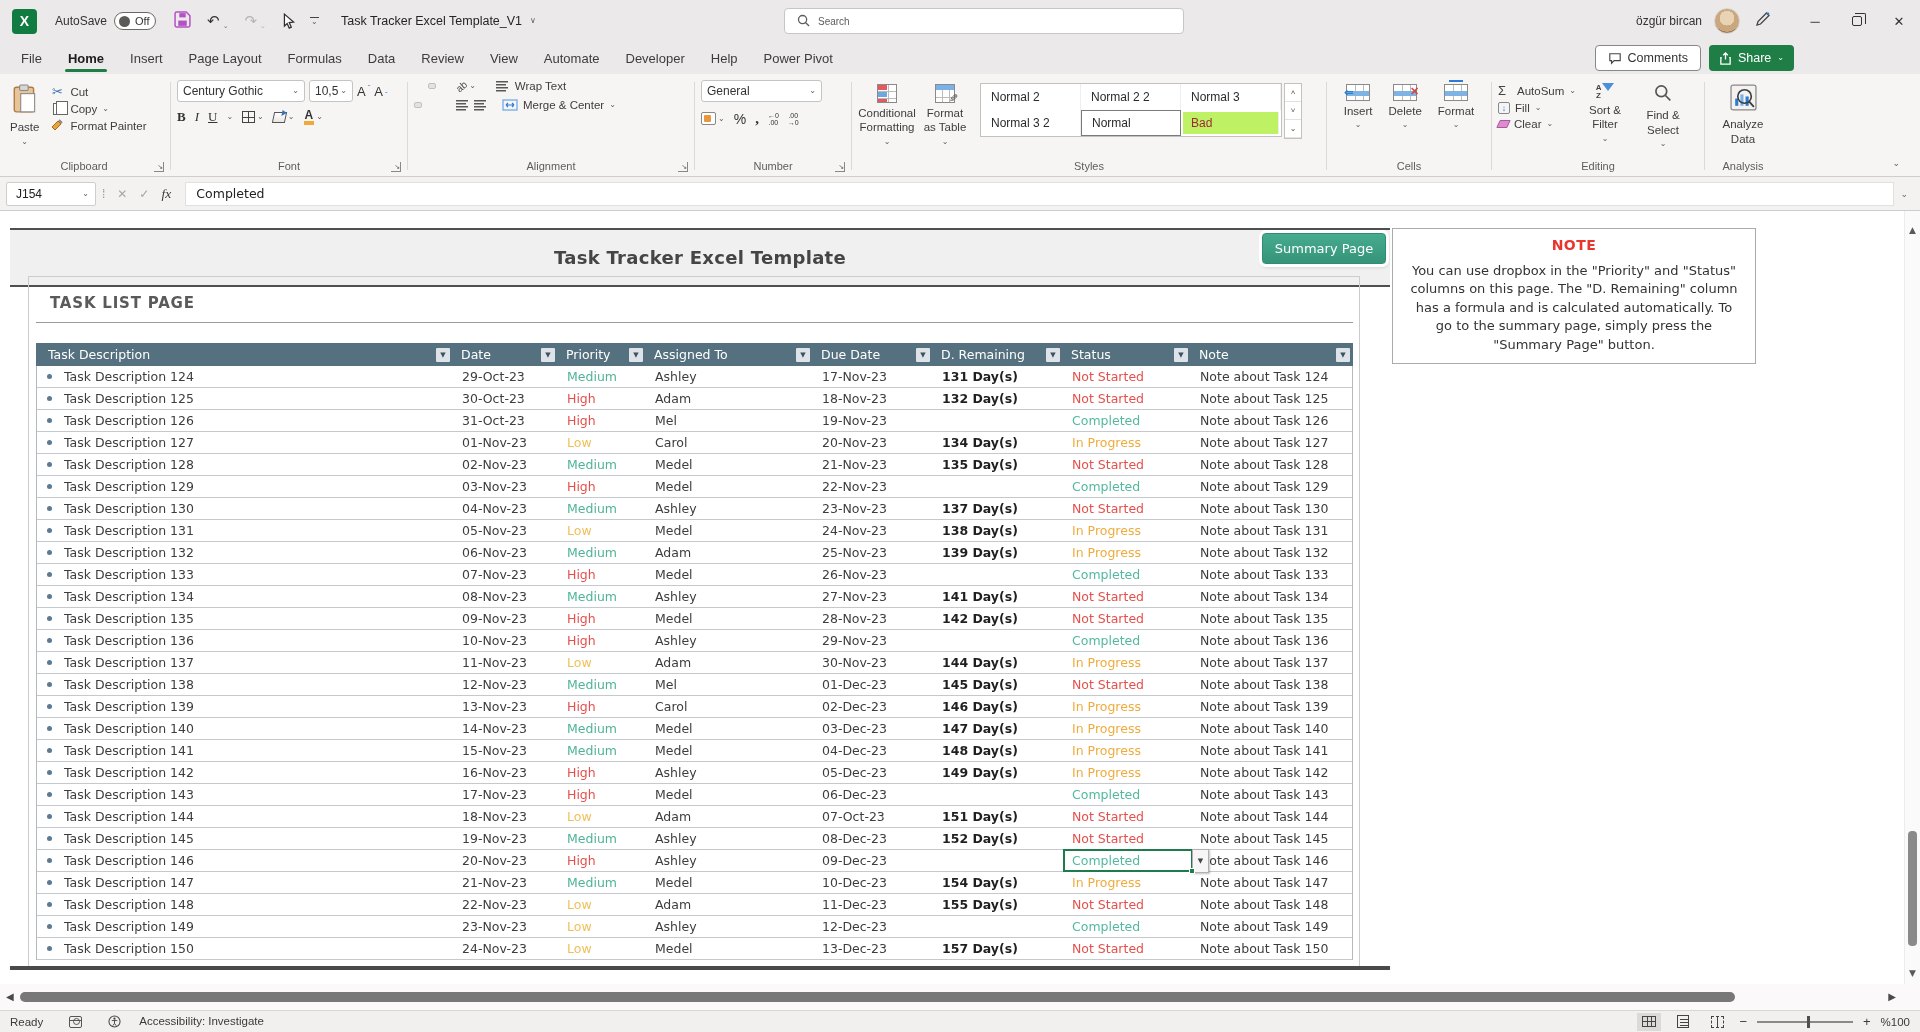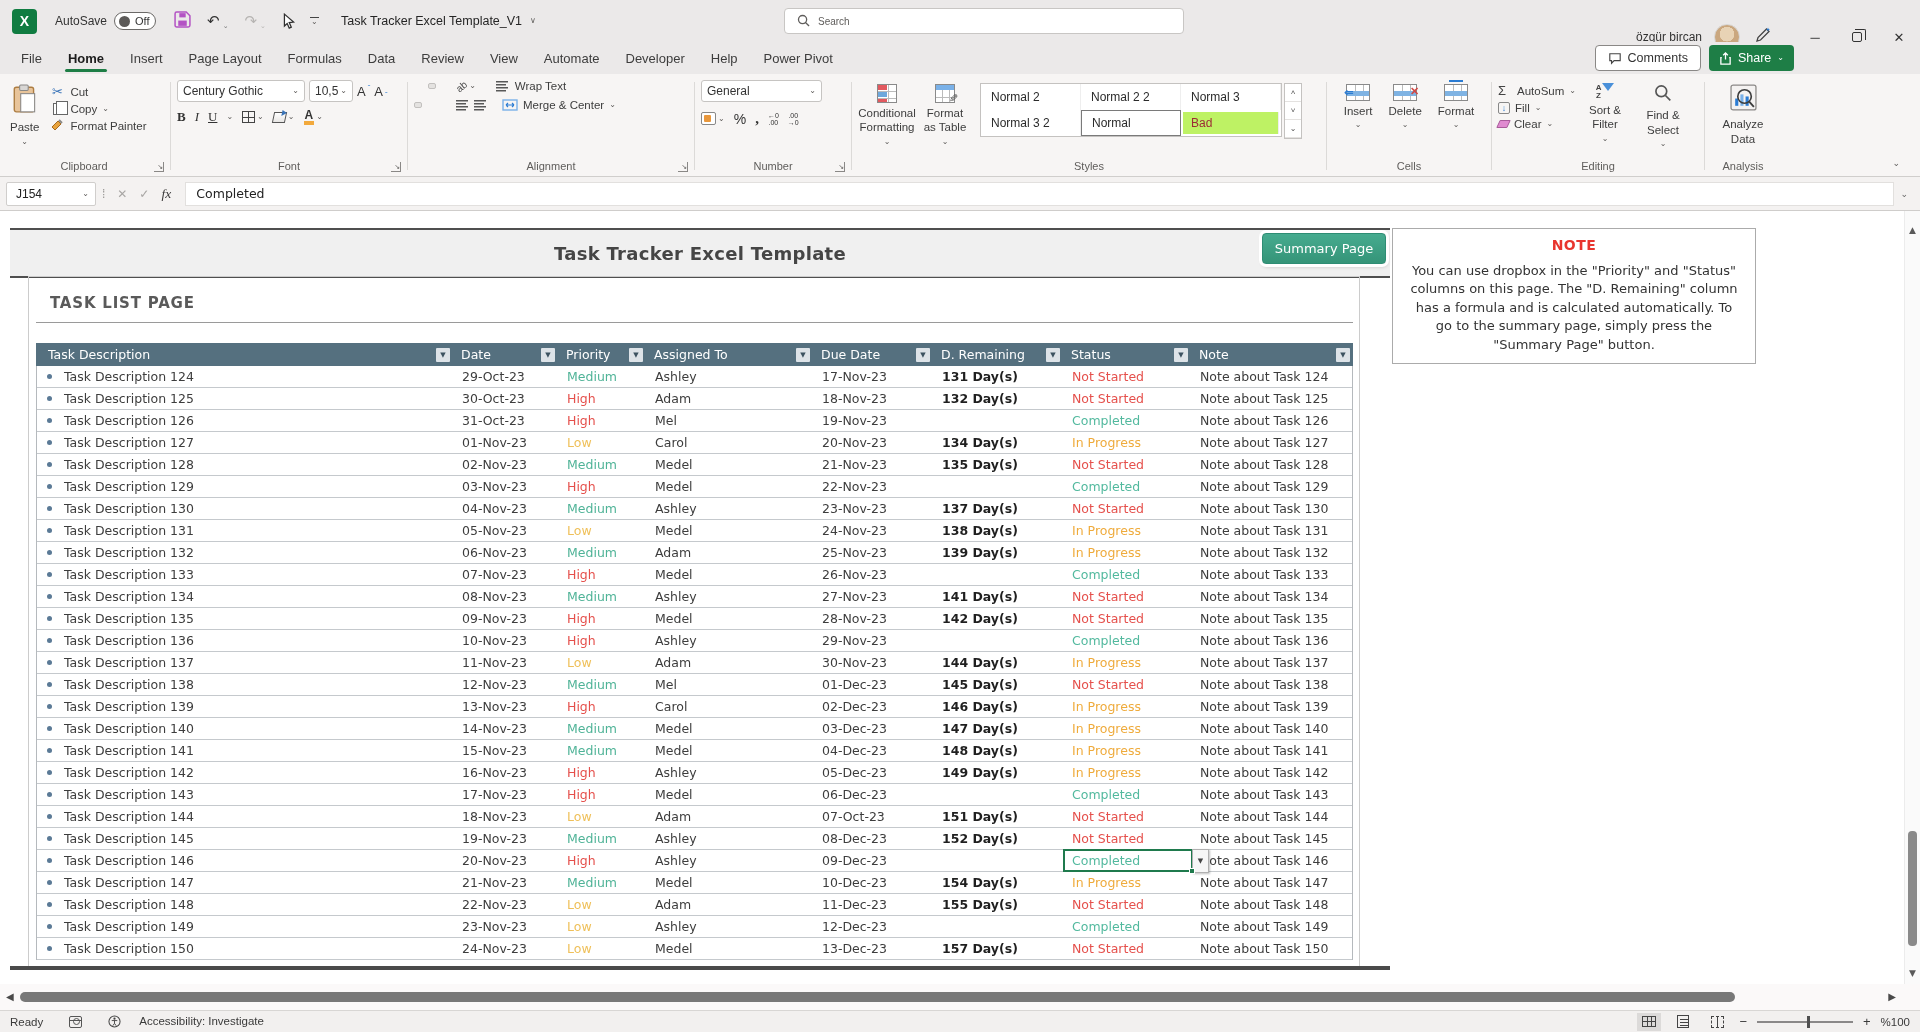--- a/index.html
+++ b/index.html
@@ -17,21 +17,21 @@
   .toggle span{font-size:11px;color:#333;}
   .qatbtn{margin-left:16px;display:flex;align-items:flex-end;gap:2px;color:#333;font-size:15px;cursor:default;}
   .undo-chev{font-size:7px;color:#777;margin-left:1px;}
   .dis{color:#b6b4b2;}
   .saveic{margin-left:18px;}
   .qat-more{margin-left:14px;display:flex;flex-direction:column;align-items:center;line-height:4px;}
   .qat-more .bar{width:9px;border-top:1.6px solid #444;}
   .doc-title{margin-left:22px;font-size:12.5px;color:#252525;display:flex;gap:8px;align-items:center;}
   .search{position:absolute;left:760px;top:8px;width:400px;height:26px;background:#fff;border:1px solid #c8c6c4;
     border-radius:4px;display:flex;align-items:center;padding-left:12px;gap:8px;font-size:10px;color:#5f5d5b;margin-left:24px;}
-  .tb-right{position:absolute;right:0;top:16px;height:42px;display:flex;align-items:center;}
+  .tb-right{position:absolute;right:0;top:0;height:42px;display:flex;align-items:center;}
   .user-name{font-size:12px;color:#333;margin-right:12px;}
   .avatar{width:26px;height:26px;border-radius:50%;background:radial-gradient(circle at 50% 38%,#e8d3b5 0 38%,#caa77f 39% 70%,#9f7f56 71%);border:1px solid #d8d6d4;margin-right:14px;}
   .penbox{margin-right:22px;position:relative;}
   .winbtn{width:42px;height:42px;display:flex;align-items:center;justify-content:center;color:#333;font-size:13px;}
   .win-restore{width:10px;height:10px;border:1.2px solid #333;border-radius:2px;position:relative;}
   .win-restore::before{content:'';position:absolute;top:-4px;left:2px;width:10px;height:10px;border-top:1.2px solid #333;border-right:1.2px solid #333;border-radius:0 2px 0 0;}
   
   .tabsrow{height:32px;background:#ebe9e9;display:flex;align-items:flex-end;position:relative;}
   .tabs{display:flex;margin-left:8px;}
   .tab{padding:6px 13px 8px;font-size:13px;color:#3d3d3d;position:relative;cursor:default;}
@@ -123,21 +123,21 @@
   .namebox{width:90px;height:24px;background:#fff;border:1px solid #d0cecc;border-radius:2px;display:flex;align-items:center;
     justify-content:space-between;padding:0 6px 0 9px;font-size:12px;color:#222;}
   .fdots{color:#9a9896;margin:0 6px;font-size:12px;}
   .fbtn{width:22px;text-align:center;color:#a8a6a4;font-size:12px;}
   .fx{font-family:"Liberation Serif",serif;font-style:italic;color:#3d3d3d;font-size:13.5px;}
   .ffield{flex:1;height:24px;background:#fff;border:1px solid #e2e0de;margin-left:8px;display:flex;align-items:center;
     padding-left:10px;font-size:12.5px;color:#222;font-family:"DejaVu Sans",sans-serif;}
   .fchev{margin:0 6px;color:#666;font-size:9px;}
   
   .sheet{height:773px;background:#fff;position:relative;font-family:"DejaVu Sans",sans-serif;}
-  .band{position:absolute;left:10px;top:17px;width:1380px;height:50px;background:#f0f0f0;
+  .band{position:absolute;left:10px;top:17px;width:1380px;height:59px;background:#f0f0f0;
     border-top:2px solid #4f4f4f;border-bottom:2px solid #4f4f4f;display:flex;align-items:center;justify-content:center;}
   .band-title{font-size:18px;font-weight:bold;color:#454545;letter-spacing:.3px;}
   .summary-btn{position:absolute;left:1262px;top:22px;width:124px;height:31px;border-radius:4px;
     background:linear-gradient(#46ab8f,#359478);border:1px solid #2e8d74;box-shadow:0 0 0 3px #fff,1px 2px 4px rgba(0,0,0,.3);
     color:#fff;font-size:13px;display:flex;align-items:center;justify-content:center;}
   .frame{position:absolute;left:28px;top:65px;width:1332px;height:690px;border:1px solid #cccccc;border-bottom:none;}
   .thickline{position:absolute;left:10px;top:755px;width:1380px;height:4px;background:#4a4a4a;}
   .sheet-heading{position:absolute;left:50px;top:83px;font-size:15px;font-weight:bold;color:#5a5a5a;letter-spacing:.8px;}
   .heading-rule{position:absolute;left:36px;top:111px;width:1317px;height:1px;background:#9a9a9a;}
   .tbl{position:absolute;left:36px;top:132px;width:1317px;}

